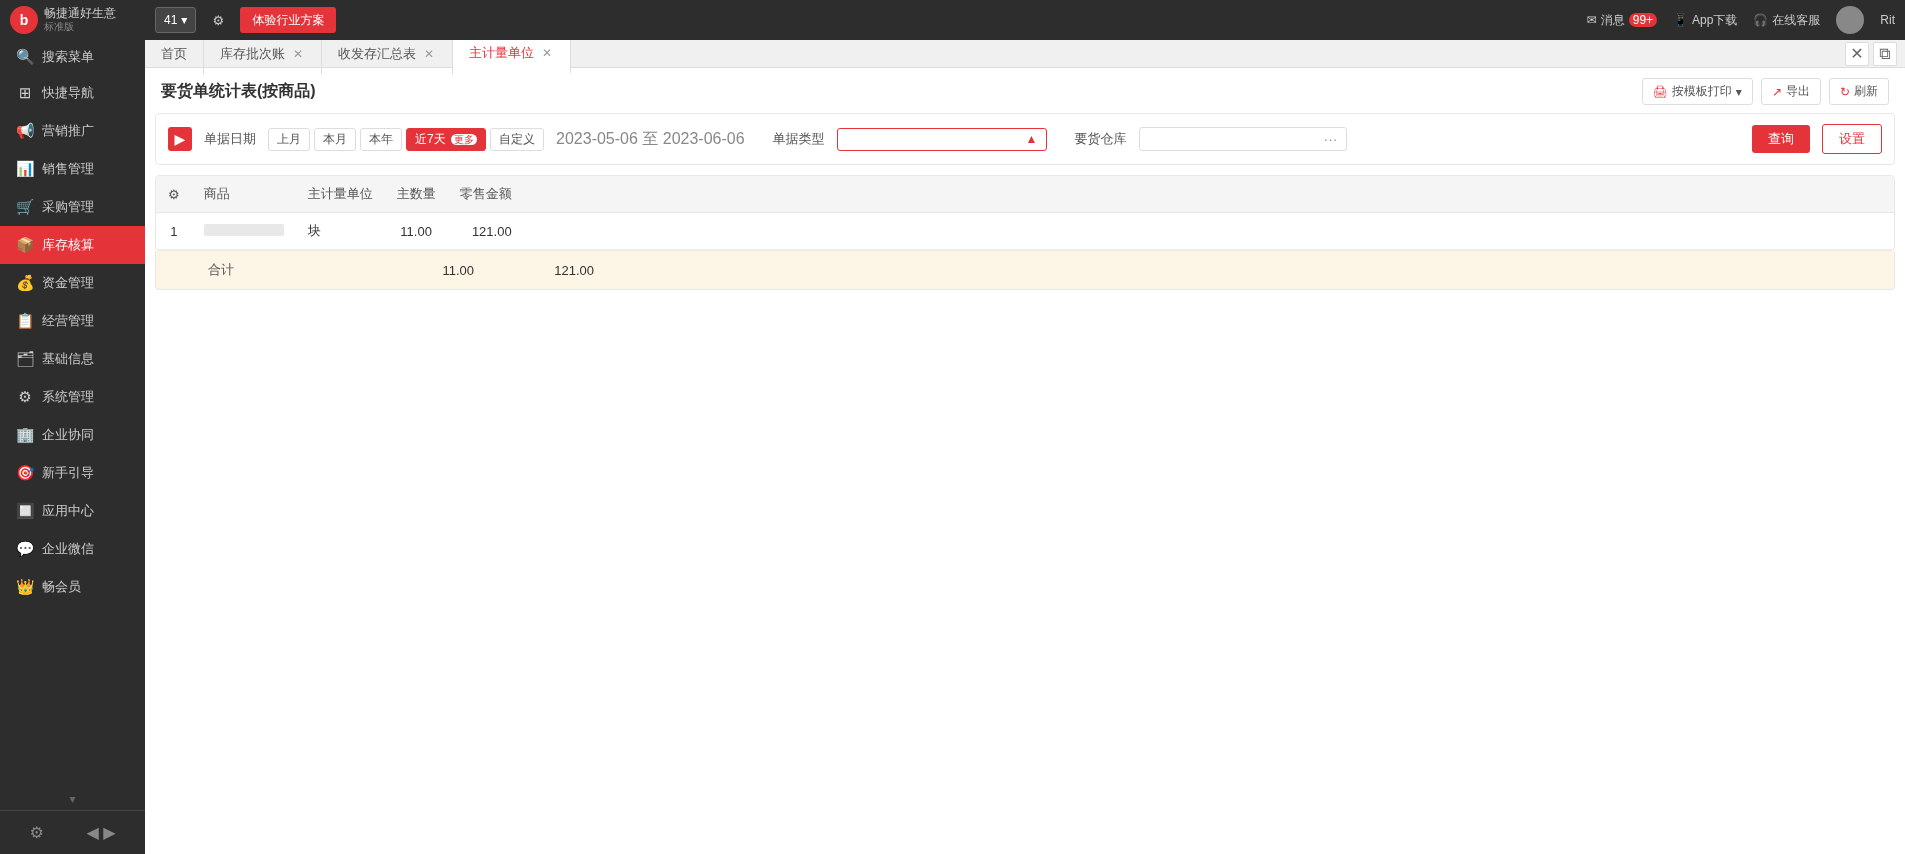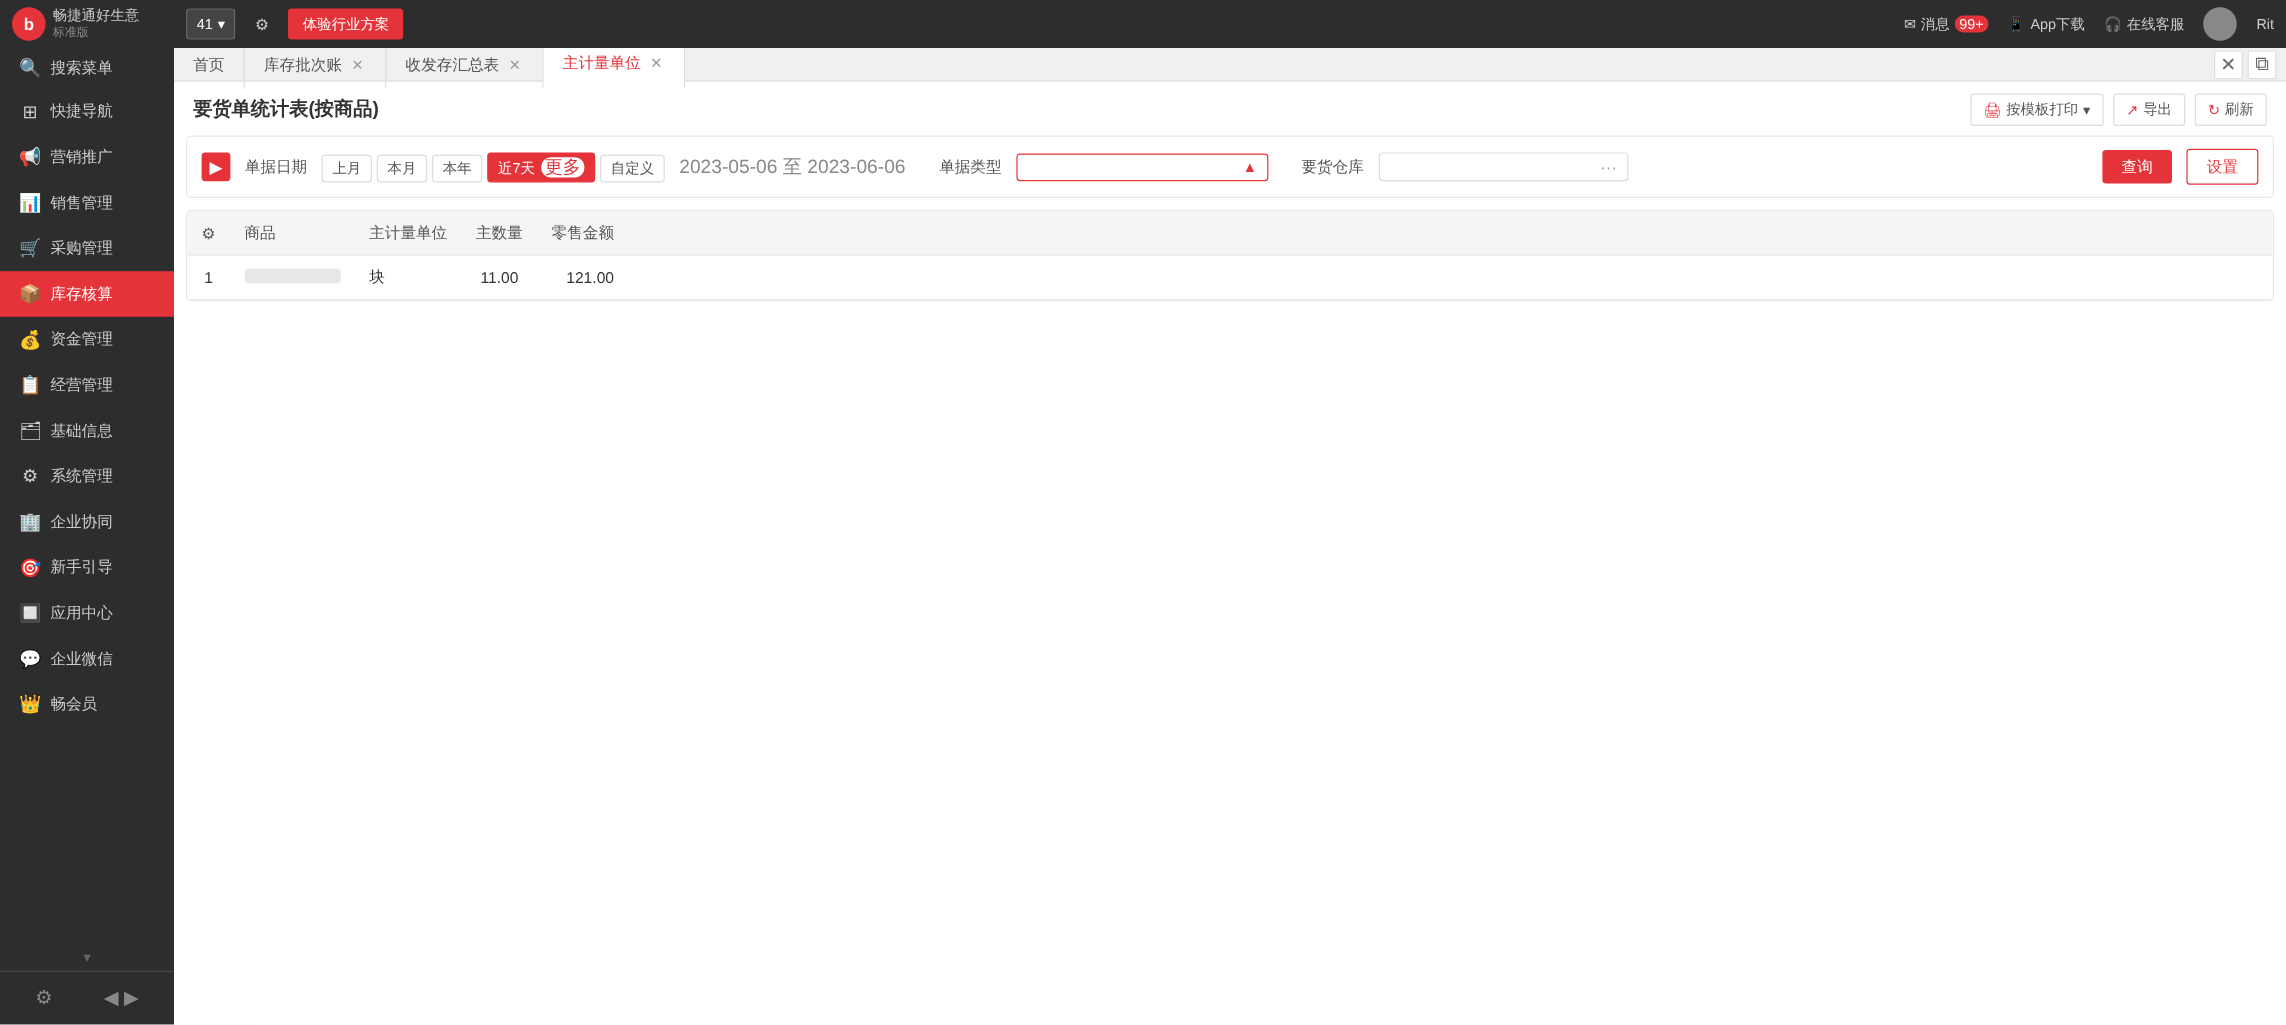--- a/index.html
+++ b/index.html
@@ -620,21 +620,21 @@
           <button class="filter-expand-btn">▶</button>
 
           <span class="filter-label">单据日期</span>
 
           <div class="date-range-btns">
             <button class="date-btn">上月</button>
             <button class="date-btn">本月</button>
             <button class="date-btn">本年</button>
             <button class="date-btn hot">
               <span>近7天</span>
-              <span style="background:#fff;color:#e5333a;border-radius:8px;padding:0 3px;font-size:15px;margin-left:2px;">更多</span>
+              <span style="background:#fff;color:#e5333a;border-radius:8px;padding:0 3px;font-size:10px;margin-left:2px;">更多</span>
             </button>
             <button class="date-btn">自定义</button>
           </div>
 
           <span class="date-display">2023-05-06 至 2023-06-06</span>
 
           <span class="filter-type-label">单据类型</span>
 
           <div class="filter-select" style="position:relative;">
             <input type="text" style="min-width: 180px;">
@@ -674,16 +674,21 @@
               <td>块</td>
               <td class="num-col">11.00</td>
               <td class="amount-col">121.00</td>
               <td></td>
             </tr>
           </tbody>
         </table>
 
       </div>
 
+      <div class="table-footer">
+        <span class="footer-label">合计</span>
+        <span class="footer-value" style="margin-left:120px;">11.00</span>
+        <span class="footer-value">121.00</span>
+      </div>
 
     </div>
   </div>
 </div>
 
 </body></html>

